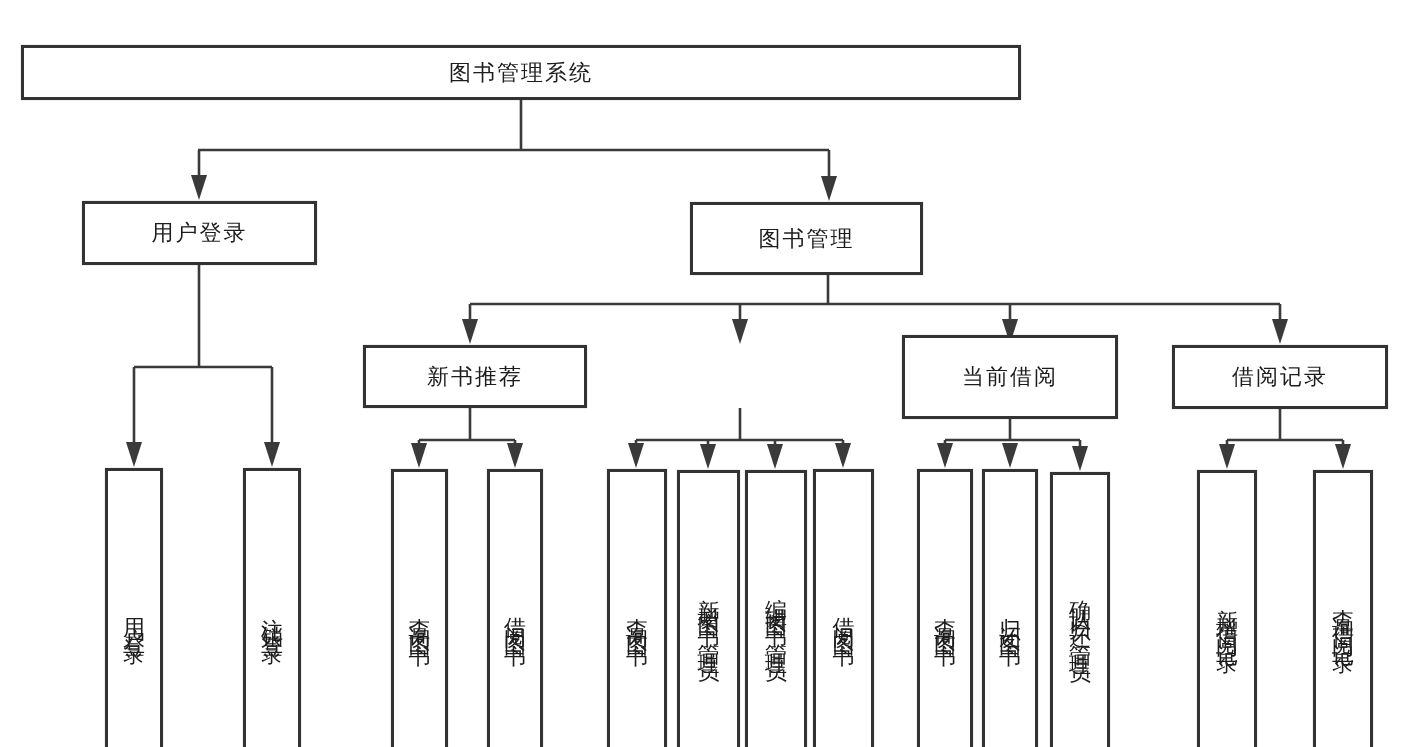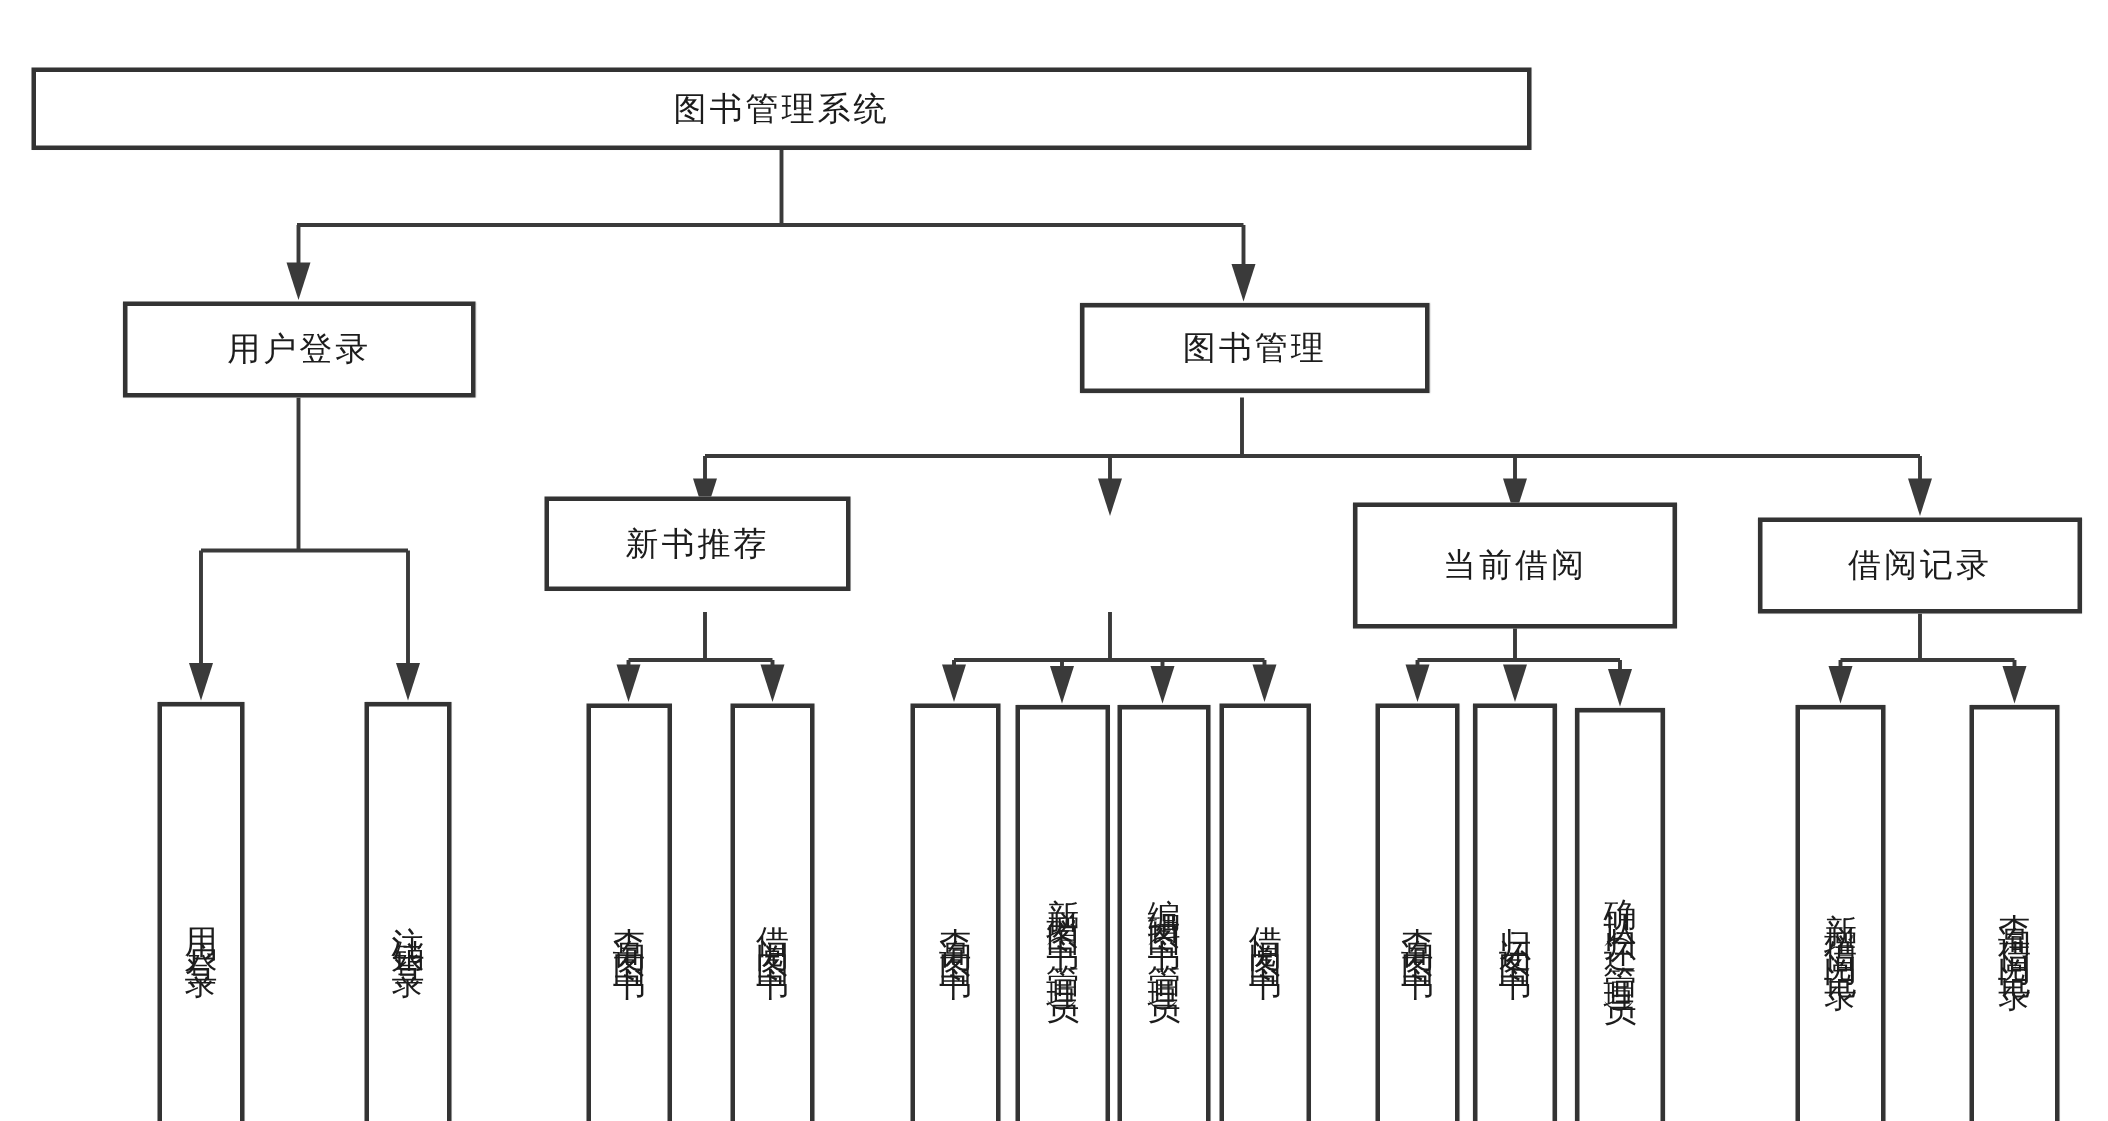--- a/index.html
+++ b/index.html
@@ -76,23 +76,23 @@
     <g>
       <path d="M1280 377 V408 M1227 408 H1343 M1227 408 V420 M1343 408 V420"></path>
       <polygon points="1219,412 1235,412 1227,437"></polygon>
       <polygon points="1335,412 1351,412 1343,437"></polygon>
     </g>
   </svg>
 
   <div class="box h" style="left:21px;top:13px;width:1000px;height:55px">图书管理系统</div>
 
   <div class="box h" style="left:82px;top:169px;width:235px;height:64px">用户登录</div>
-  <div class="box h" style="left:720px;top:170px;width:233px;height:60px">图书管理</div>
+  <div class="box h" style="left:690px;top:170px;width:233px;height:73px">图书管理</div>
 
-  <div class="box h" style="left:363px;top:299px;width:204px;height:63px">新书推荐</div>
+  <div class="box h" style="left:363px;top:313px;width:224px;height:63px">新书推荐</div>
   <div class="box h" style="left:902px;top:303px;width:216px;height:84px">当前借阅</div>
   <div class="box h" style="left:1172px;top:313px;width:216px;height:64px">借阅记录</div>
 
   <div class="box v" style="left:105px;top:436px;width:58px;height:299px">用户登录</div>
   <div class="box v" style="left:243px;top:436px;width:58px;height:299px">注销登录</div>
 
   <div class="box v" style="left:391px;top:437px;width:57px;height:298px">查询图书</div>
   <div class="box v" style="left:487px;top:437px;width:56px;height:298px">借阅图书</div>
 
   <div class="box v" style="left:607px;top:437px;width:60px;height:298px">查询图书</div>

